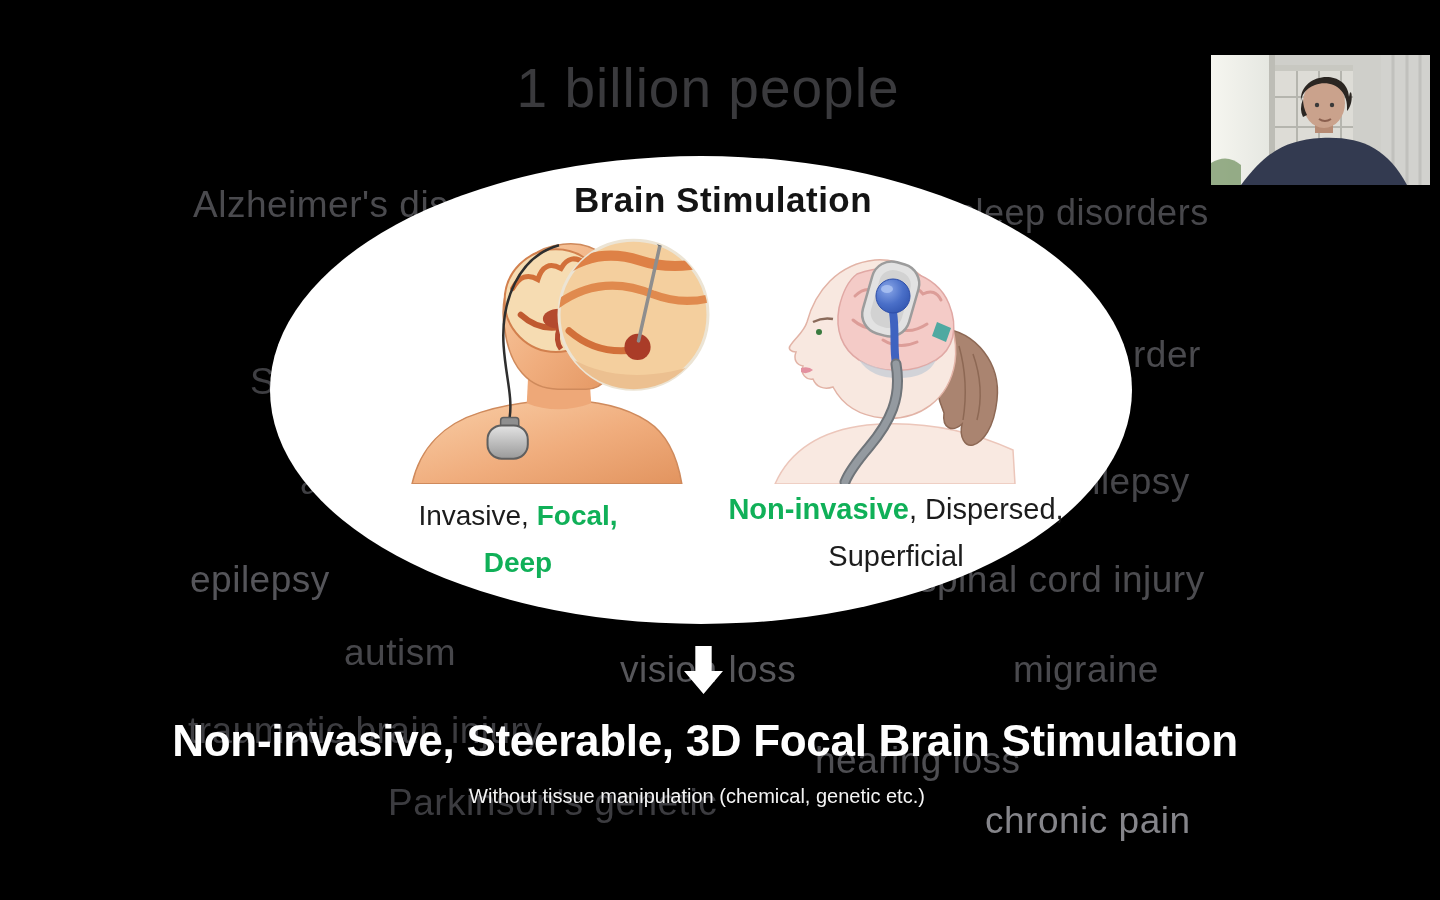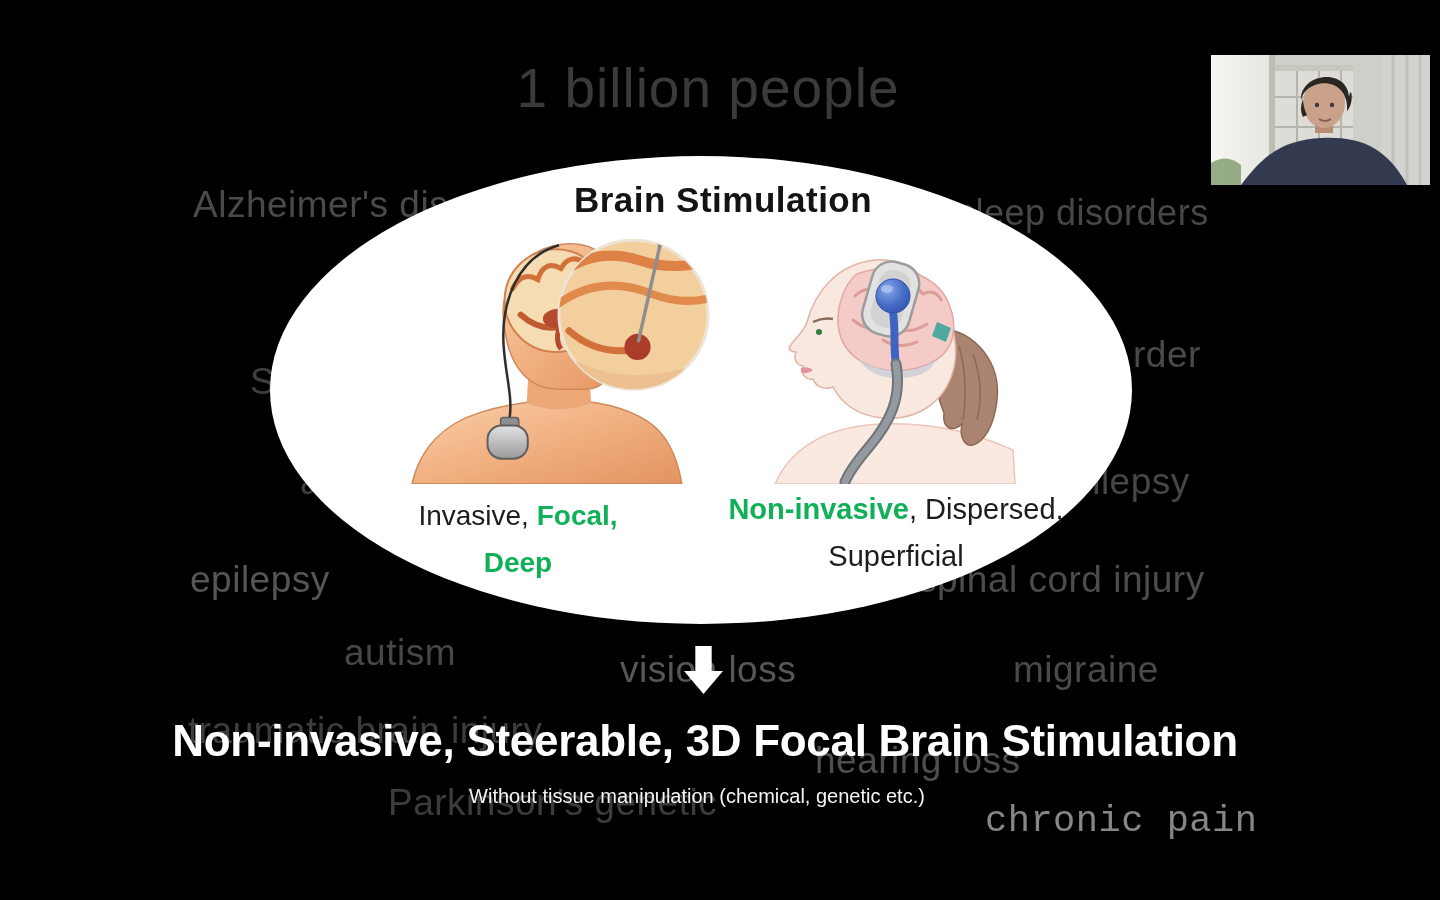--- a/index.html
+++ b/index.html
@@ -54,21 +54,21 @@
       <span class="ghost-word" style="left: 300px; top: 461px; font-size: 36px; color: rgb(63, 63, 67);">a</span>
       <span class="ghost-word" style="left: 1050px; top: 461px; font-size: 37px; color: rgb(70, 70, 74);">epilepsy</span>
       <span class="ghost-word" style="left: 190px; top: 559px; font-size: 37px; color: rgb(85, 85, 90);">epilepsy</span>
       <span class="ghost-word" style="left: 918px; top: 559px; font-size: 37px; color: rgb(76, 76, 80);">spinal cord injury</span>
       <span class="ghost-word" style="left: 344px; top: 632px; font-size: 37px; color: rgb(71, 71, 75);">autism</span>
       <span class="ghost-word" style="left: 620px; top: 649px; font-size: 37px; color: rgb(87, 87, 91);">vision loss</span>
       <span class="ghost-word" style="left: 1013px; top: 649px; font-size: 37px; color: rgb(74, 74, 78);">migraine</span>
       <span class="ghost-word" style="left: 188px; top: 710px; font-size: 37px; color: rgb(61, 61, 65);">traumatic brain injury</span>
       <span class="ghost-word" style="left: 815px; top: 740px; font-size: 37px; color: rgb(78, 78, 82);">hearing loss</span>
       <span class="ghost-word" style="left: 388px; top: 782px; font-size: 37px; color: rgb(60, 60, 64);">Parkinson's genetic</span>
-      <span class="ghost-word" style="left: 985px; top: 800px; font-size: 37px; color: rgb(133, 133, 138); font-family: Liberation Mono, monospace;">chronic pain</span>
+      <span class="ghost-word" style="left: 985px; top: 800px; font-size: 37px; color: rgb(133, 133, 138);">chronic pain</span>
     </div>
 
   <div class="bs-ellipse">
     <div class="bs-title">Brain Stimulation</div>
 
     <div class="figure" style="left:138px;top:74px;">
       <svg width="302" height="254" viewBox="0 0 300 252">
         <defs>
           <linearGradient id="skinL" x1="0" y1="0" x2="1" y2="1">
             <stop offset="0" stop-color="#f9cfa8"></stop>

